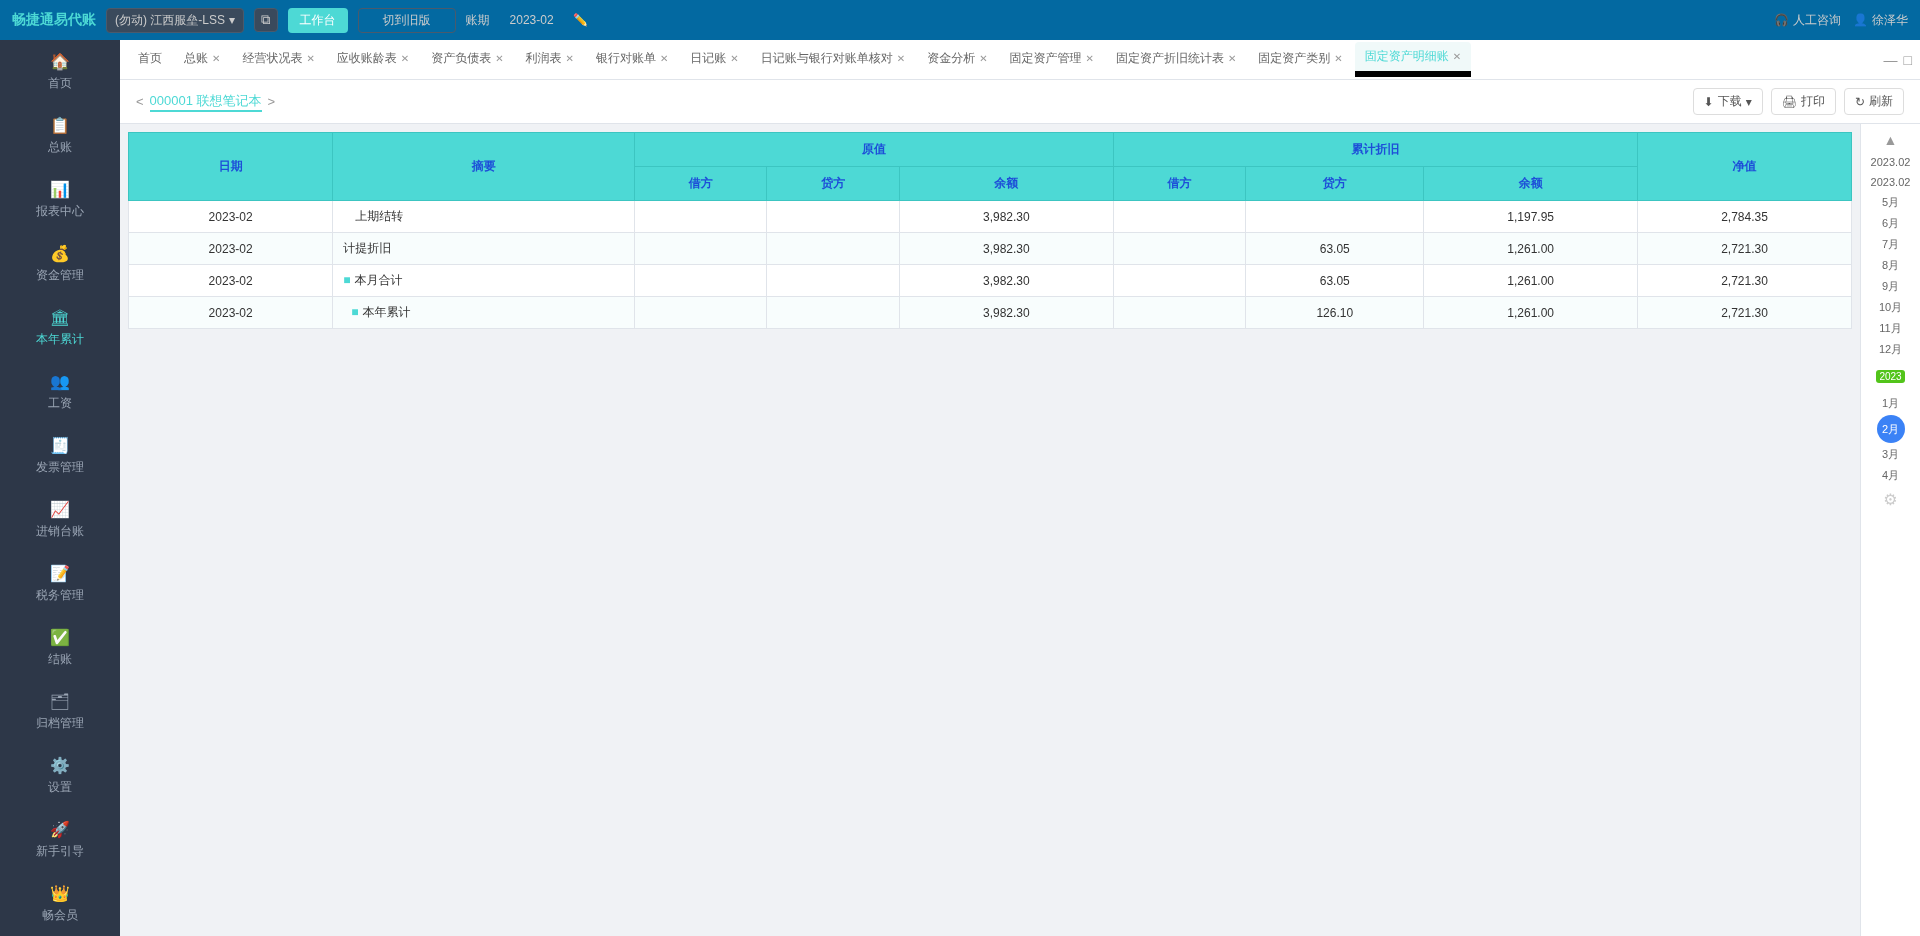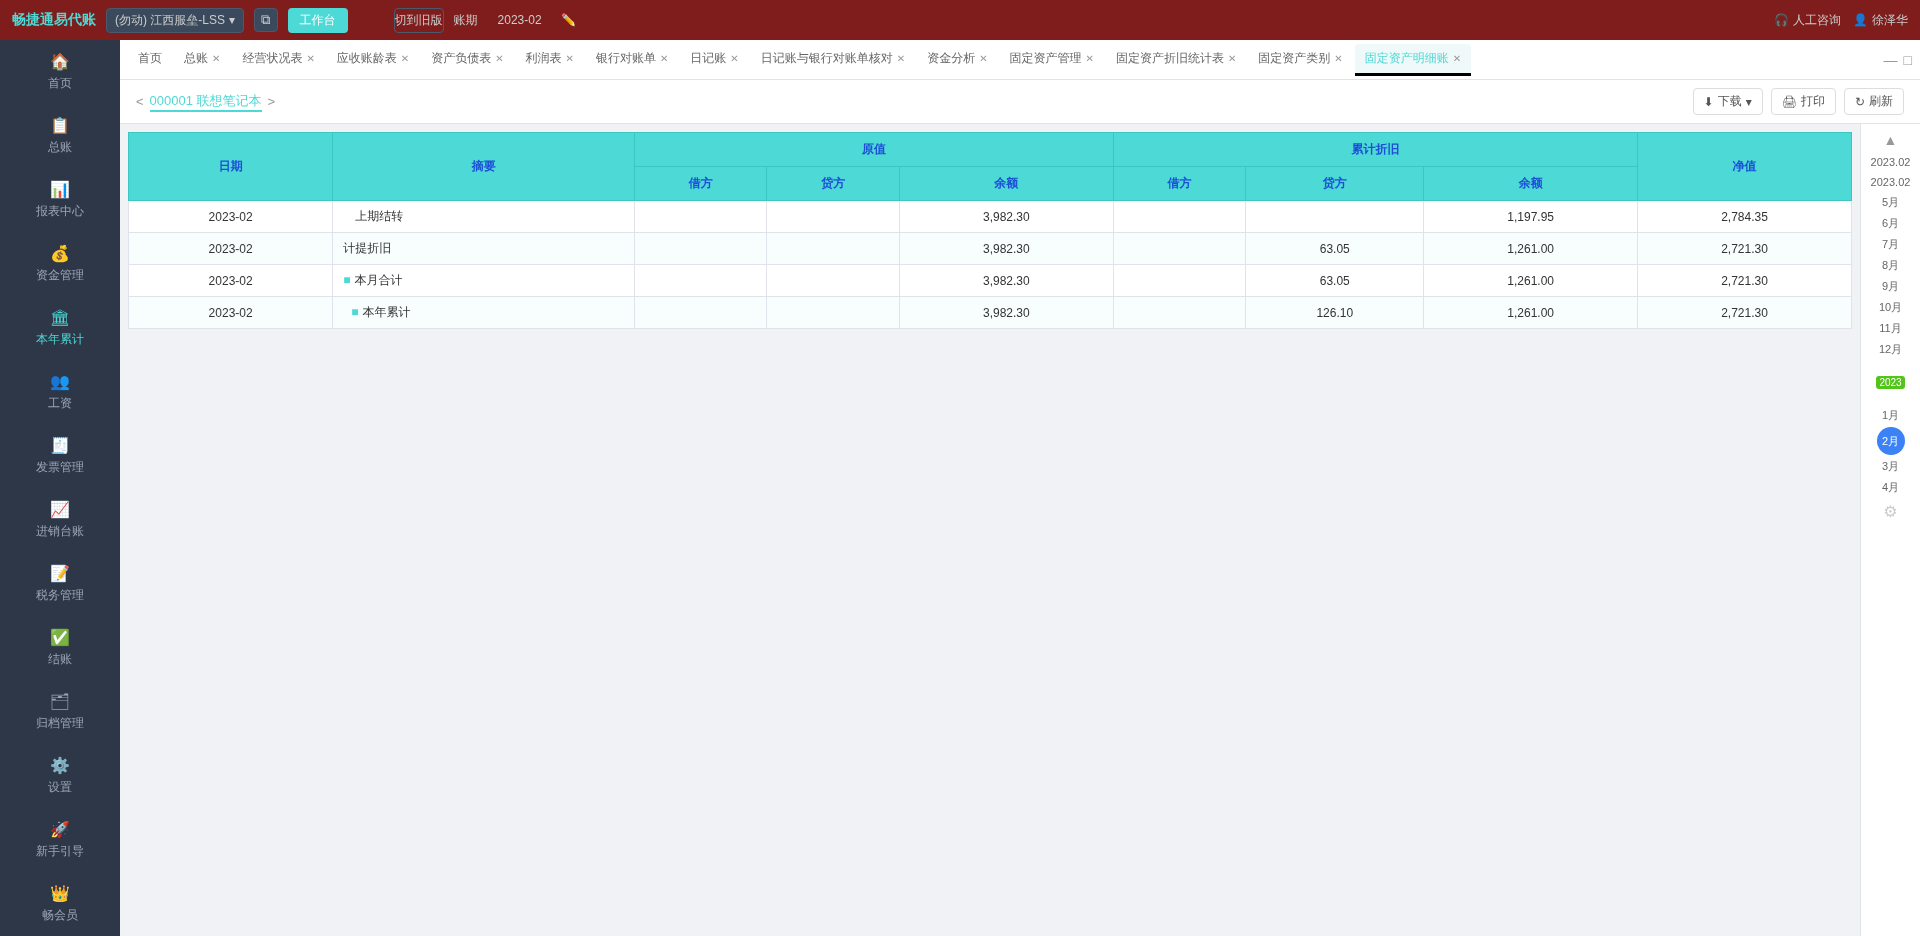--- a/index.html
+++ b/index.html
@@ -1,24 +1,24 @@
 <!DOCTYPE html>
 <html><head>
   <meta charset="utf-8">
   <style>
     * { box-sizing: border-box; margin: 0; padding: 0; }
     body { font-family: 'Microsoft YaHei', Arial, sans-serif; font-size: 13px; background: #f0f2f5; display: flex; flex-direction: column; height: 936px; overflow: hidden; }
 
     
-    .topbar { height: 40px; background: #7f1d1d; display: flex; align-items: center; padding: 0 12px; gap: 10px; flex-shrink: 0; }
+    .topbar { height: 40px; background: #0369a1; display: flex; align-items: center; padding: 0 12px; gap: 10px; flex-shrink: 0; }
     .topbar-logo { color: #4dd9d5; font-size: 14px; font-weight: bold; white-space: nowrap; }
     .topbar-company { background: #3a4a5c; border: 1px solid #4a5a6c; color: #ccc; padding: 3px 8px; border-radius: 4px; font-size: 12px; display: flex; align-items: center; gap: 4px; cursor: pointer; }
     .topbar-copy-btn { background: #3a4a5c; border: 1px solid #4a5a6c; color: #ccc; padding: 3px 6px; border-radius: 4px; cursor: pointer; }
     .topbar-workbench { background: #4dd9d5; color: #fff; border: none; padding: 4px 12px; border-radius: 4px; cursor: pointer; font-size: 12px; }
-    .topbar-switch-btn { background: transparent; border: 1px solid #4a5a6c; color: #ccc; padding: 3px 0; border-radius: 4px; cursor: pointer; font-size: 12px; margin-left: 36px; }
+    .topbar-switch-btn { background: transparent; border: 1px solid #4a5a6c; color: #ccc; padding: 3px 24px; border-radius: 4px; cursor: pointer; font-size: 12px; }
     .topbar-period { color: #ccc; font-size: 12px; display: flex; align-items: center; gap: 20px; }
     .topbar-spacer { flex: 1; }
     .topbar-right { display: flex; align-items: center; gap: 12px; color: #ccc; font-size: 12px; }
     .topbar-user { display: flex; align-items: center; gap: 4px; cursor: pointer; }
 
     
     .main-layout { display: flex; flex: 1; overflow: hidden; }
 
     
     .sidebar { width: 120px; background: #2d3748; display: flex; flex-direction: column; flex-shrink: 0; overflow-y: auto; }
@@ -26,21 +26,21 @@
     .sidebar-item.active { color: #4dd9d5; }
     .sidebar-icon { font-size: 16px; }
 
     
     .content-area { flex: 1; display: flex; flex-direction: column; overflow: hidden; }
 
     
     .tabbar { background: #fff; border-bottom: 1px solid #e0e4ea; display: flex; align-items: center; padding: 0 8px; height: 40px; flex-shrink: 0; overflow-x: auto; gap: 2px; }
     .tabbar::-webkit-scrollbar { height: 3px; }
     .tabbar-tab { display: flex; align-items: center; gap: 4px; padding: 6px 10px; border-radius: 4px 4px 0 0; color: #666; cursor: pointer; white-space: nowrap; font-size: 12px; border-bottom: 2px solid transparent; }
-    .tabbar-tab.active { color: #4dd9d5; border-bottom: 3px solid #000000; background: #f0f9f9; }
+    .tabbar-tab.active { color: #4dd9d5; border-bottom: 6px solid #000000; background: #f0f9f9; }
     .tabbar-close { color: #999; font-size: 10px; cursor: pointer; }
 
     
     .page-header { background: #fff; padding: 8px 16px; display: flex; align-items: center; justify-content: space-between; border-bottom: 1px solid #e0e4ea; flex-shrink: 0; }
     .breadcrumb { display: flex; align-items: center; gap: 6px; font-size: 13px; color: #333; }
     .breadcrumb-nav { color: #999; cursor: pointer; }
     .breadcrumb-current { color: #4dd9d5; border-bottom: 2px solid #4dd9d5; padding-bottom: 0; }
     .page-actions { display: flex; gap: 8px; align-items: center; }
     .action-btn { display: flex; align-items: center; gap: 4px; padding: 4px 10px; border: 1px solid #ddd; border-radius: 4px; background: #fff; cursor: pointer; color: #555; font-size: 12px; }
 
@@ -56,21 +56,21 @@
     .data-table td { text-align: center; padding: 7px 6px; font-size: 12px; border: 1px solid #e0e4ea; color: #333; }
     .data-table tr:nth-child(even) { background: #f8fdfd; }
     .data-table .sub-header { background: #4dd9d5; }
     .tag-green { color: #4dd9d5; margin-right: 4px; }
 
     
     .calendar-panel { width: 60px; background: #fff; border-left: 1px solid #e0e4ea; flex-shrink: 0; display: flex; flex-direction: column; align-items: center; padding: 4px 0; overflow-y: auto; }
     .cal-year-label { font-size: 11px; color: #666; padding: 4px 2px; text-align: center; white-space: nowrap; }
     .cal-month { font-size: 11px; color: #666; padding: 3px 4px; cursor: pointer; text-align: center; width: 100%; display: flex; align-items: center; justify-content: center; }
     .cal-month.active { background: #3b82f6; color: #fff; border-radius: 50%; width: 28px; height: 28px; margin: 1px auto; }
-    .cal-month.year-tag { background: #52c41a; color: #fff; border-radius: 3px; font-size: 10px; padding: 1px 3px; width: auto; height: auto; margin: 16px auto; cursor: default; }
+    .cal-month.year-tag { background: #52c41a; color: #fff; border-radius: 3px; font-size: 10px; padding: 1px 3px; width: auto; height: auto; margin: 10px auto; cursor: default; }
     .cal-scroll-up { color: #999; cursor: pointer; font-size: 14px; padding: 4px; }
     .cal-settings { color: #ccc; font-size: 16px; padding: 4px; cursor: pointer; }
   </style>
 </head>
 <body>
 
 <div class="topbar">
   <span class="topbar-logo">畅捷通易代账</span>
   <div class="topbar-company">
     <span>(勿动) 江西服垒-LSS</span>

